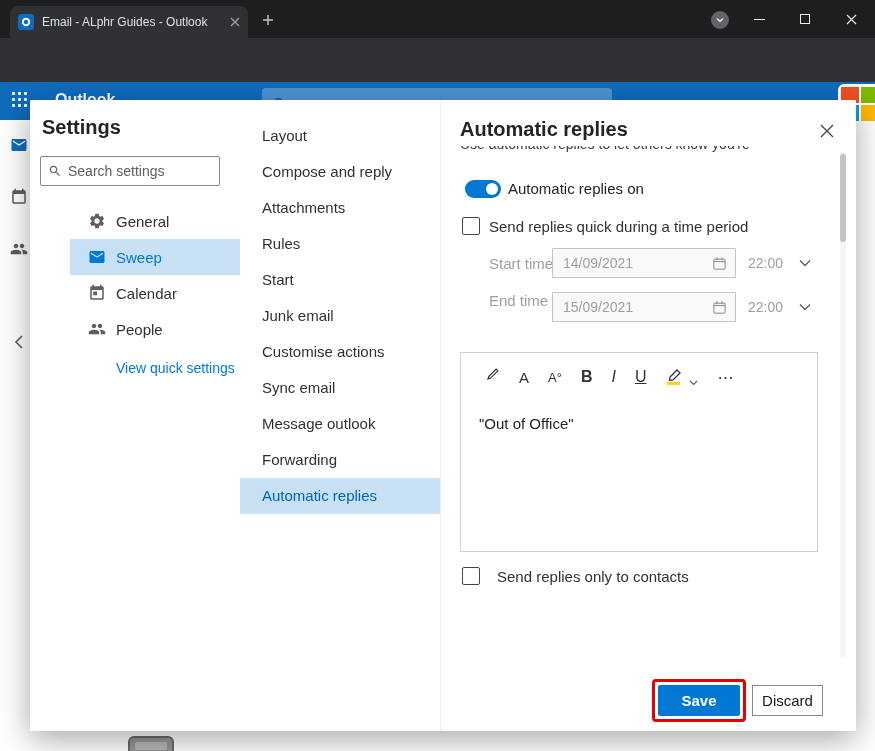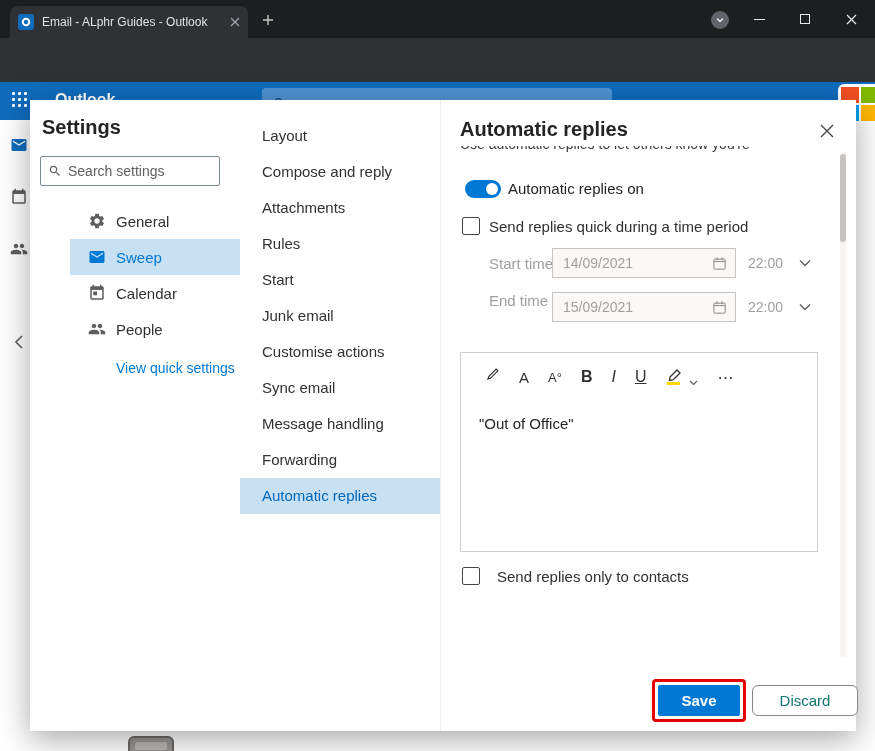--- a/index.html
+++ b/index.html
@@ -117,22 +117,22 @@
   .ed-i { font-style:italic; font-size:16px; }
   .ed-u { text-decoration:underline; font-size:16px; }
   .ed-fontsize { font-size:13px; }
   .ed-more { font-size:16px; letter-spacing:1px; }
   .hl-wrap { display:flex; align-items:flex-end; gap:4px; }
   .ed-content { padding:18px 18px 0; font-size:15px; color:#252423; }
 
   .savebtn { position:absolute; left:628px; top:585px; width:82px; height:31px; background:#0078d4;
              border:1px solid #0078d4; border-radius:2px; color:#fff; font-size:15px; font-weight:bold;
              display:flex; align-items:center; justify-content:center; }
-  .discardbtn { position:absolute; left:722px; top:585px; width:106px; height:31px; background:#fff;
-                border:1px solid #8a8886; border-radius:6px; color:#0f766e; font-size:15px;
+  .discardbtn { position:absolute; left:722px; top:585px; width:71px; height:31px; background:#fff;
+                border:1px solid #8a8886; border-radius:0; color:#0f172a; font-size:15px;
                 display:flex; align-items:center; justify-content:center; }
   .annotation { position:absolute; left:622px; top:579px; width:94px; height:43px;
                 border:3px solid #e60000; border-radius:4px; pointer-events:none; }
 
   .vscroll-track { position:absolute; left:810px; top:52px; width:6px; height:505px; background:#f6f5f4; }
   .vscroll-thumb { position:absolute; left:810px; top:54px; width:6px; height:88px; background:#c6c3c1; border-radius:3px; }
 </style>
 </head>
 <body>
 
@@ -331,21 +331,21 @@
 
       <div id="midcol">
         <div class="midrow">Layout</div>
         <div class="midrow">Compose and reply</div>
         <div class="midrow">Attachments</div>
         <div class="midrow">Rules</div>
         <div class="midrow">Start</div>
         <div class="midrow">Junk email</div>
         <div class="midrow">Customise actions</div>
         <div class="midrow">Sync email</div>
-        <div class="midrow">Message handling</div>
+        <div class="midrow">Message outlook</div>
         <div class="midrow">Forwarding</div>
         <div class="midrow sel">Automatic replies</div>
       </div>
 
       <div class="coldivider"></div>
 
       <div class="panel-title">Automatic replies</div>
       <span class="panel-close">
         <svg width="14" height="14" viewBox="0 0 14 14">
             <path d="M1 1l12 12M13 1L1 13" stroke="#484644" stroke-width="1.4"></path>

